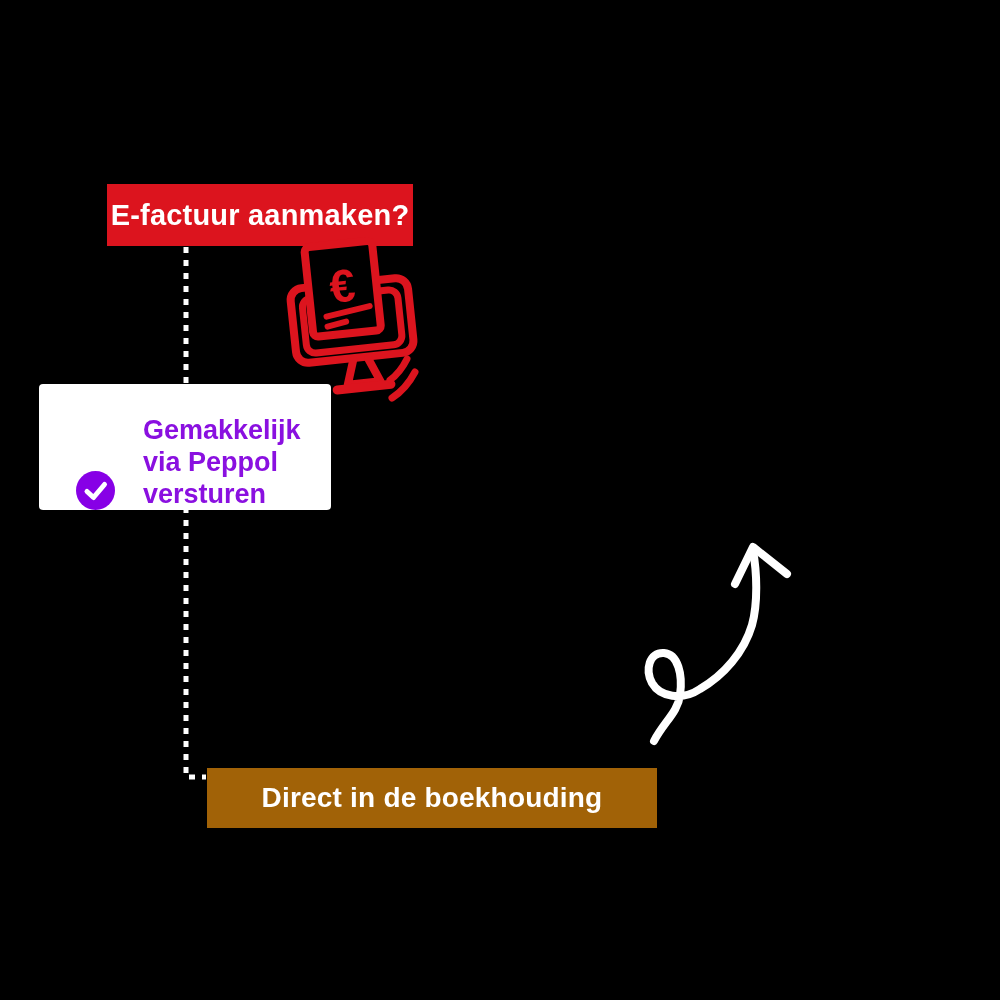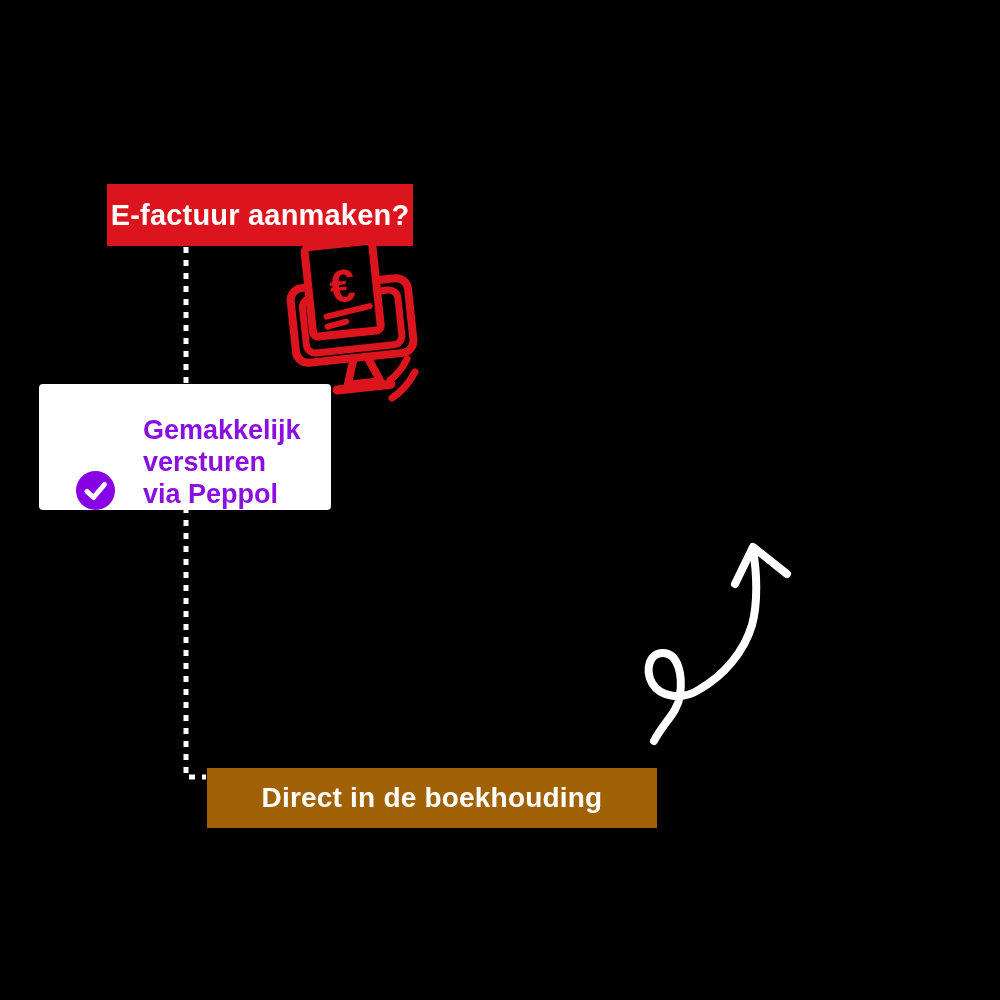--- a/index.html
+++ b/index.html
@@ -98,22 +98,22 @@
     <span>E-factuur aanmaken?</span>
   </div>
 
   <div class="benefit-card">
     <svg class="check-badge" viewBox="0 0 39 39">
       <circle cx="19.5" cy="19.5" r="19.5" fill="#8700E6"></circle>
       <polyline points="11,20.5 17.5,26.5 28.5,13.5" fill="none" stroke="#ffffff" stroke-width="5" stroke-linecap="round" stroke-linejoin="round"></polyline>
     </svg>
     <div class="card-text">
       <div>Gemakkelijk</div>
+      <div>via Peppol</div>
       <div>versturen</div>
-      <div>via Peppol</div>
     </div>
   </div>
 
   <div class="outcome-text">
   </div>
 
   <div class="banner" id="bottom-banner">
     <span>Direct in de boekhouding</span>
   </div>
 

